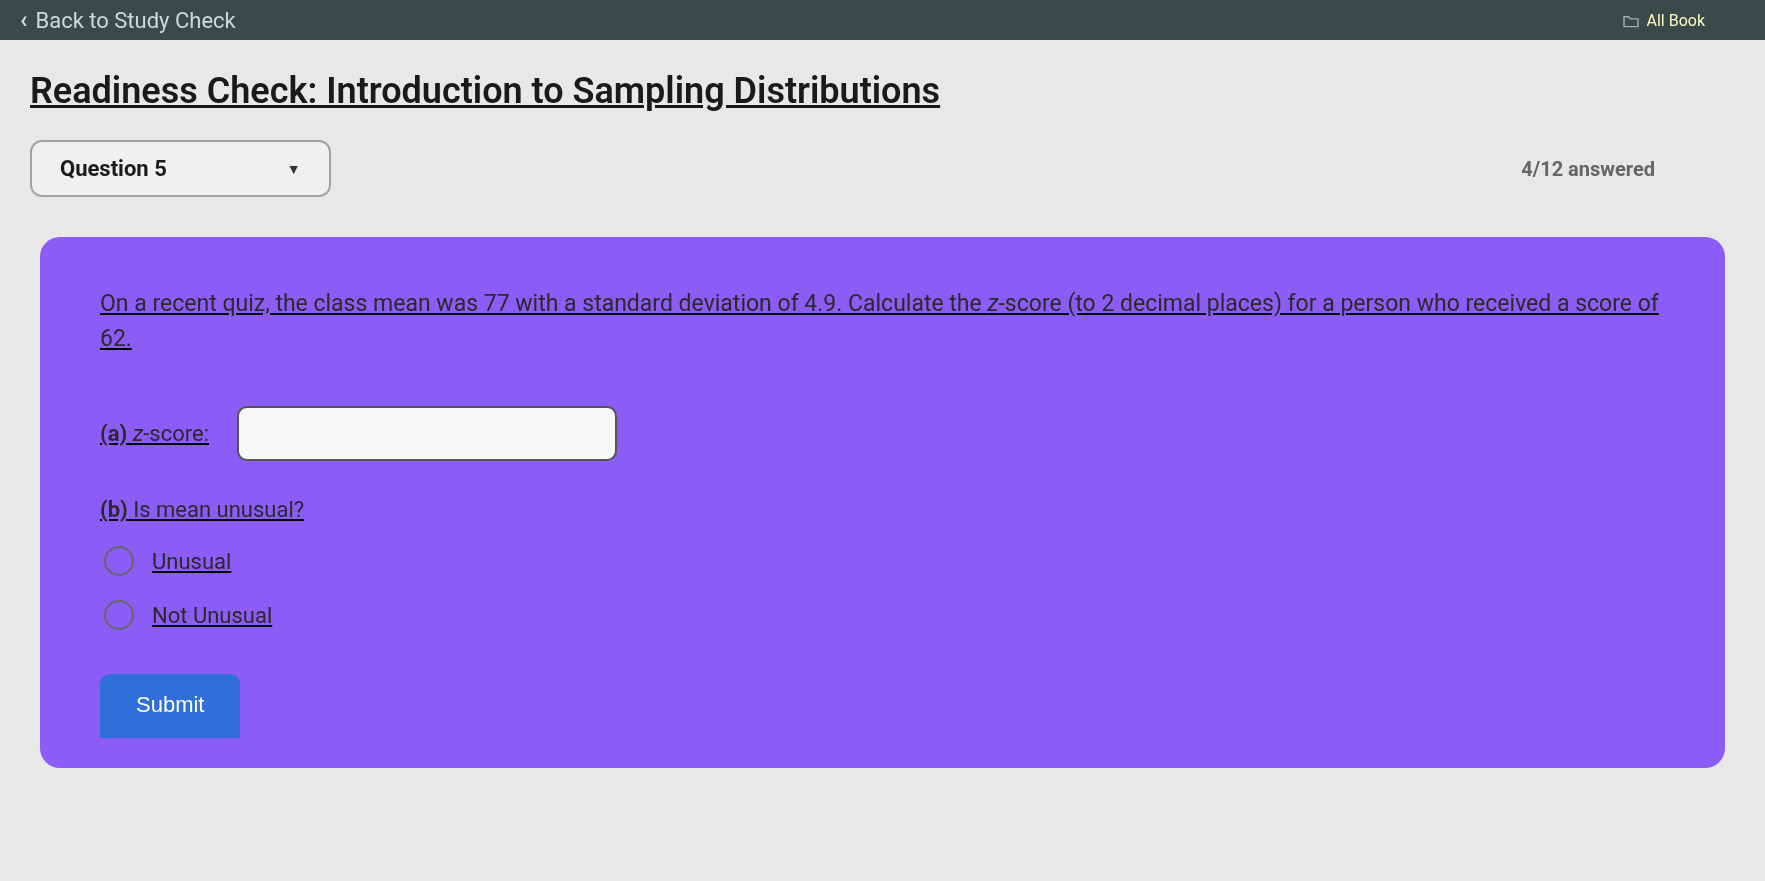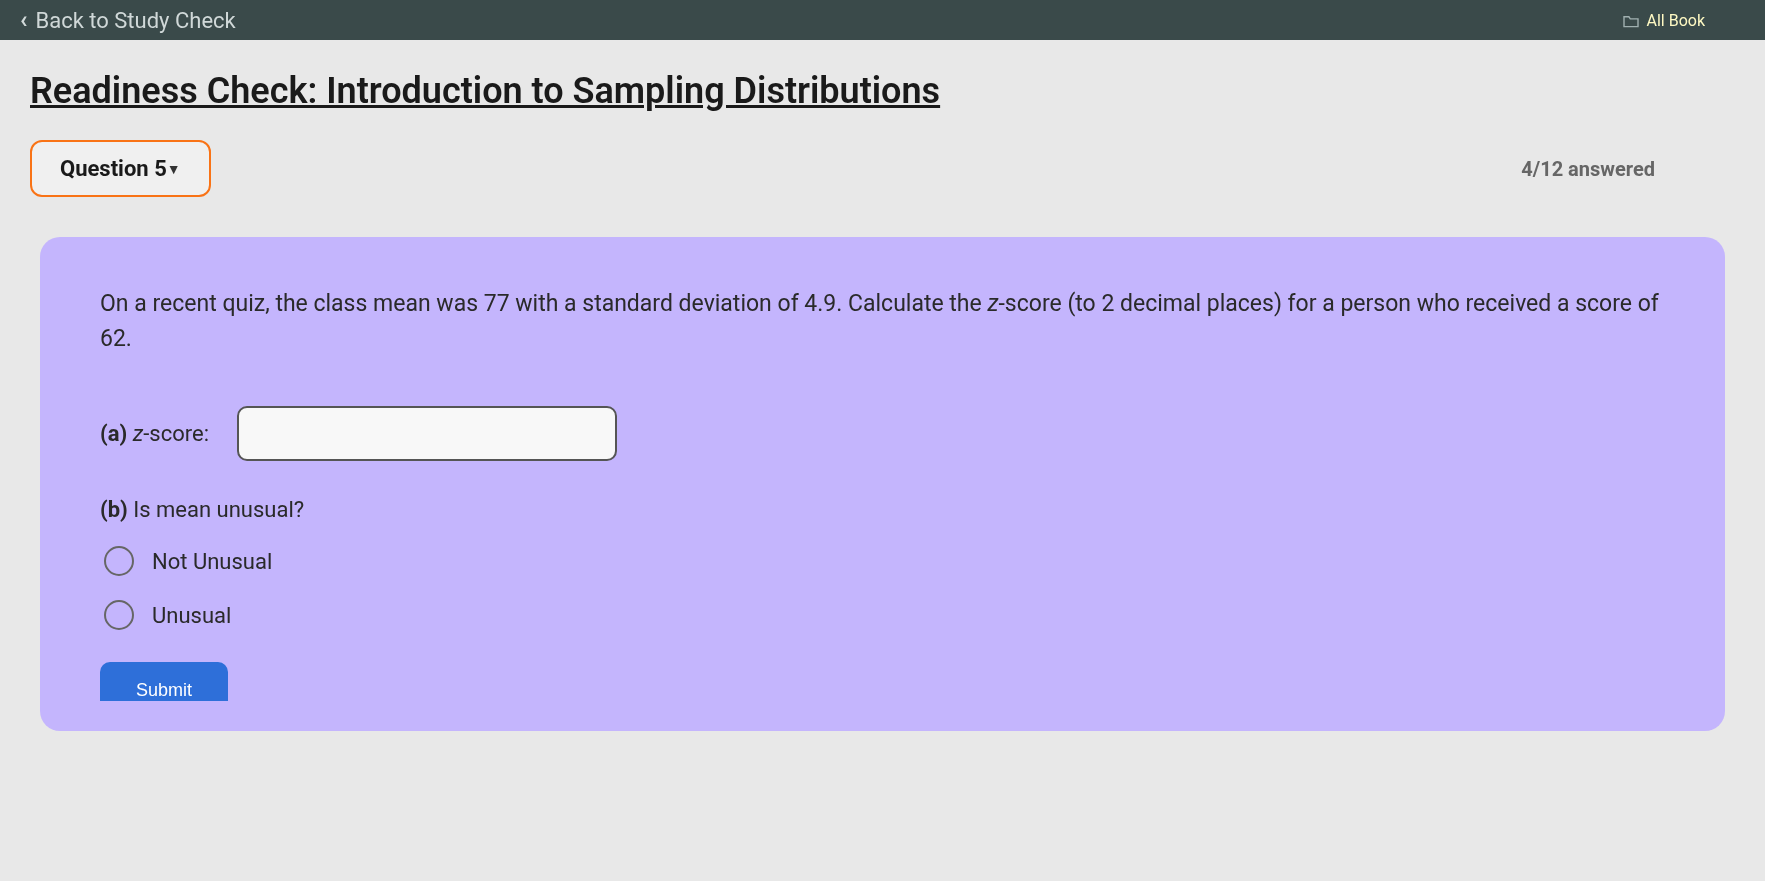--- a/index.html
+++ b/index.html
@@ -58,47 +58,49 @@
       text-decoration: underline;
     }
     .question-row {
       display: flex;
       justify-content: space-between;
       align-items: center;
       margin-bottom: 40px;
       padding-right: 80px;
     }
     .question-selector {
-      border: 2px solid #f97316;
+      border: 2px solid #a3a3a3;
       border-radius: 12px;
       padding: 14px 28px;
       background: #f0f0f0;
       display: flex;
       align-items: center;
+      gap: 120px;
       cursor: pointer;
     }
     .question-label {
       font-size: 22px;
       font-weight: 700;
       color: #1a1a1a;
     }
     .dropdown-caret {
       font-size: 14px;
       color: #333;
     }
     .progress-text {
       font-size: 20px;
       color: #666;
       font-weight: bold;
     }
     .question-card {
-      background: #c4b5fd;
+      background: #8b5cf6;
       border-radius: 20px;
       padding: 50px 60px 30px 60px;
       margin: 0 10px;
+      text-decoration: underline;
     }
     .question-text {
       font-size: 23px;
       color: #2a2a2a;
       line-height: 1.5;
       margin-bottom: 50px;
     }
     .italic {
       font-style: italic;
     }
@@ -145,25 +147,25 @@
     }
     .radio-text {
       font-size: 22px;
       color: #2a2a2a;
     }
     .submit-button {
       background: #2e6fd9;
       color: #fff;
       border: none;
       border-radius: 10px 10px 0 0;
-      padding: 18px 36px 0 36px;
-      font-size: 18px;
+      padding: 18px 36px 20px 36px;
+      font-size: 22px;
       font-weight: 500;
       cursor: pointer;
-      margin-top: 8px;
+      margin-top: 20px;
     }
   </style>
 </head>
 <body>
 
 <div class="top-bar">
   <div class="back-link">
     <span class="back-chevron">‹</span>
     <span>Back to Study Check</span>
   </div>
@@ -200,23 +202,23 @@
       </span>
       <input class="text-input" type="text" value="" style="">
     </div>
 
     <p class="part-b-label">
       <span class="bold" style="font-weight:700">(b)</span><span> Is mean unusual?</span>
     </p>
 
     <div class="radio-option">
       <span class="radio-circle"></span>
-      <span class="radio-text">Not Unusual</span>
+      <span class="radio-text">Unusual</span>
     </div>
 
     <div class="radio-option">
       <span class="radio-circle"></span>
-      <span class="radio-text">Unusual</span>
+      <span class="radio-text">Not Unusual</span>
     </div>
 
     <button class="submit-button">Submit</button>
   </div>
 </div>
 
 </body></html>

